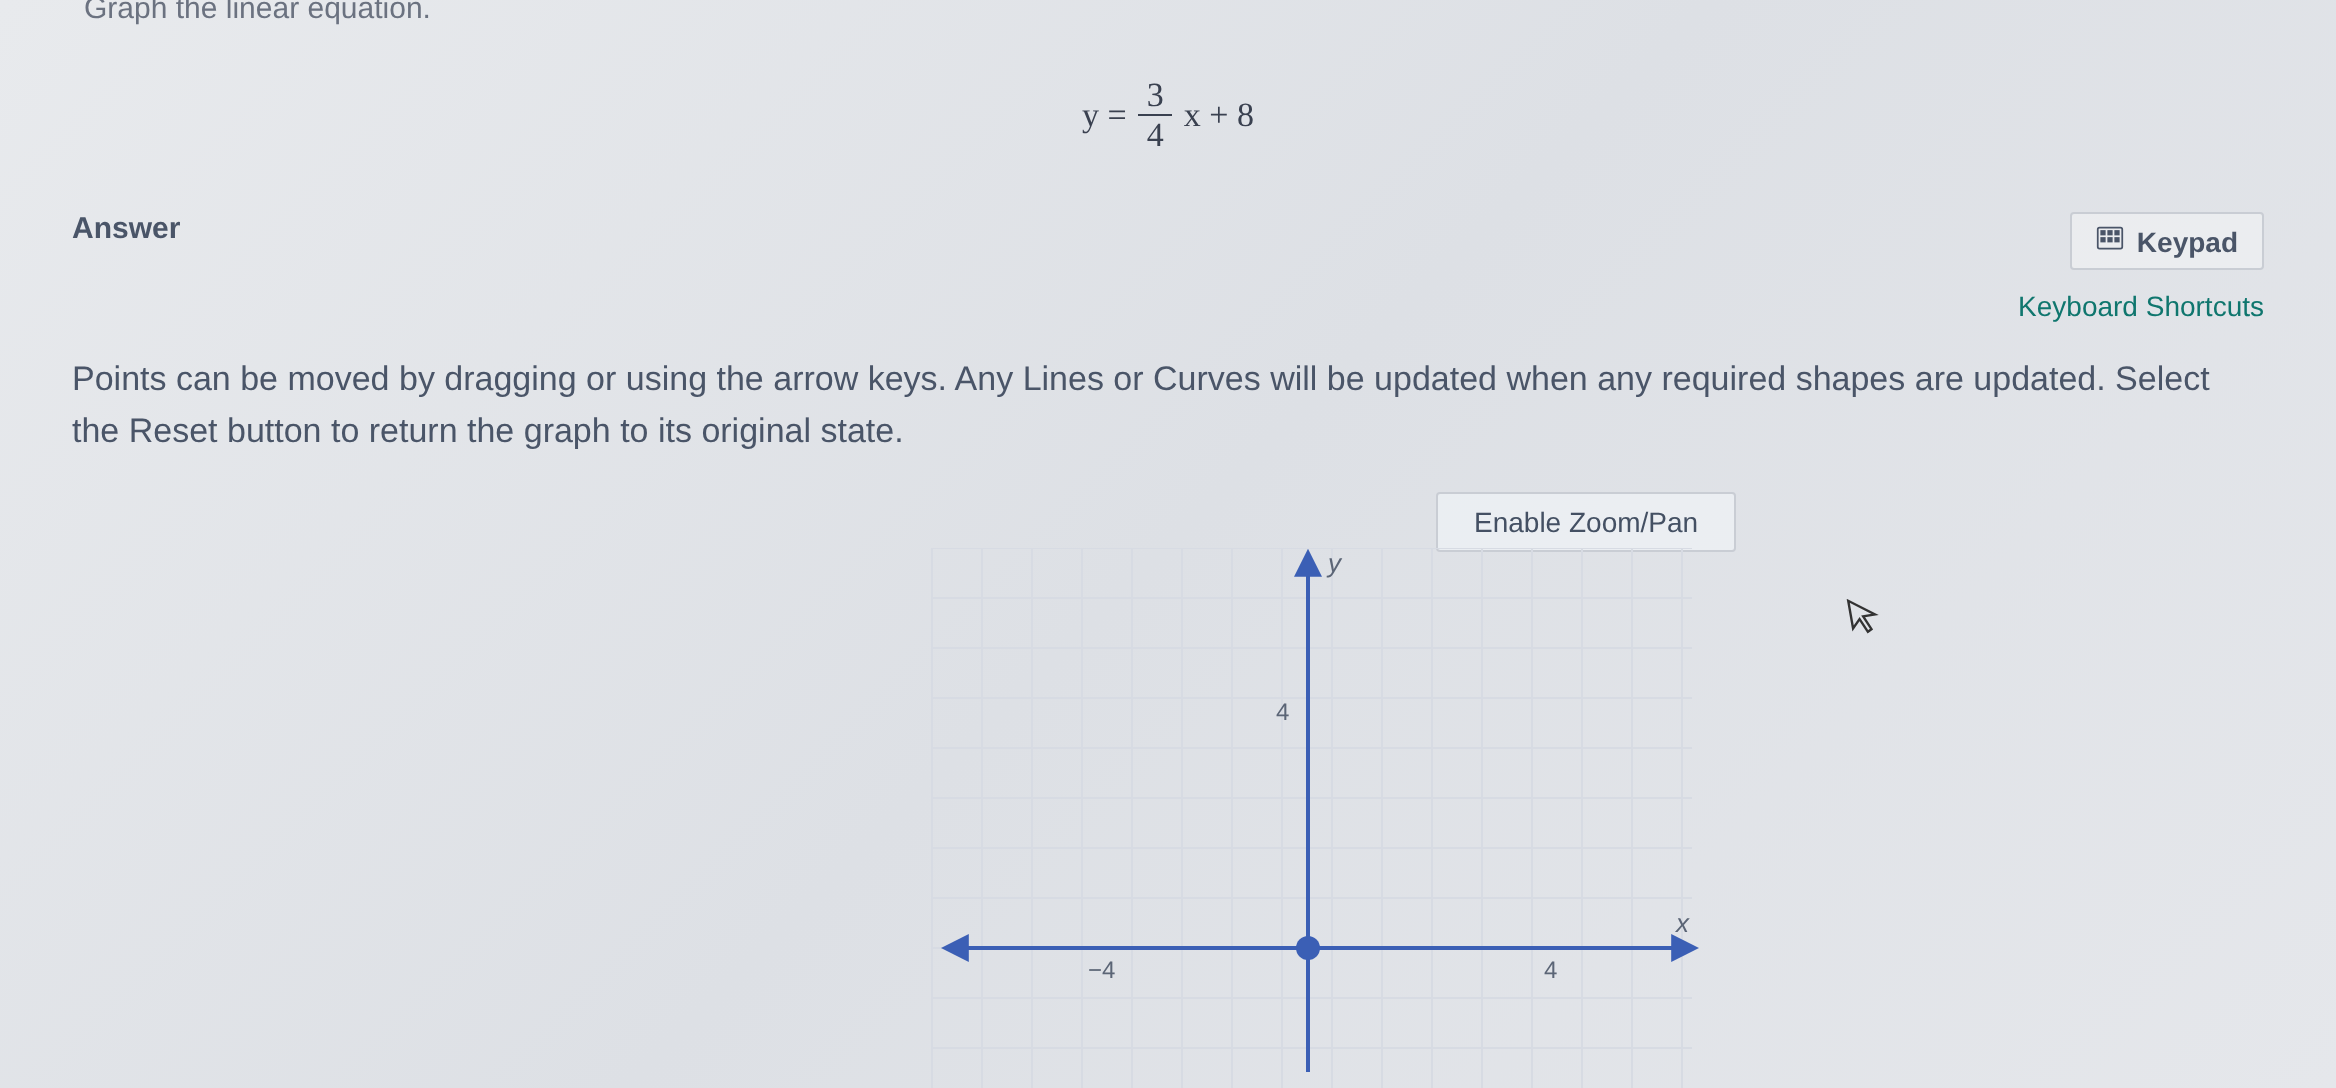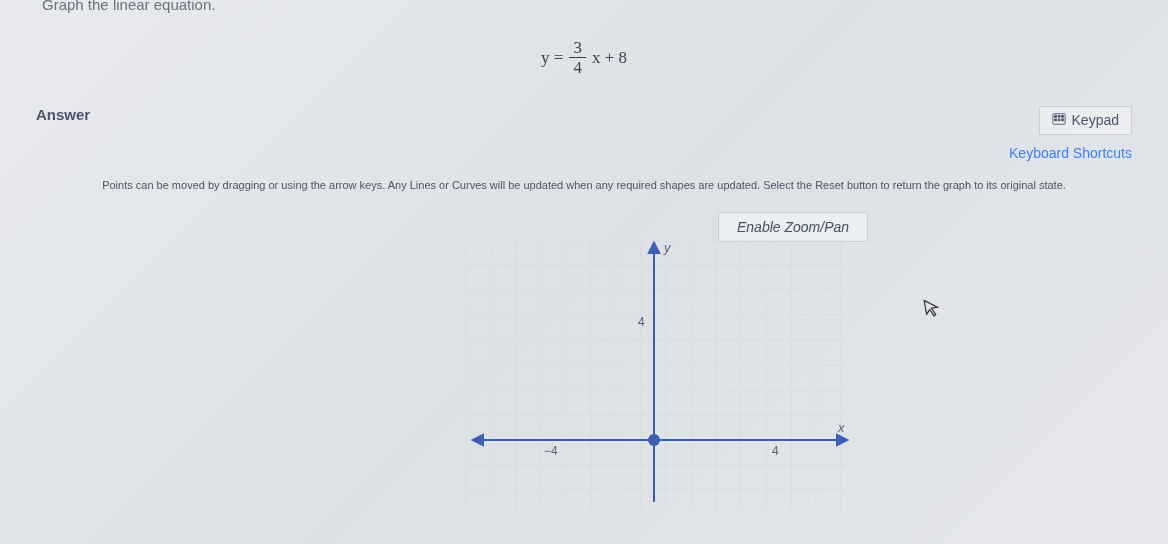--- a/index.html
+++ b/index.html
@@ -33,61 +33,60 @@
     .answer-row {
       display: flex;
       justify-content: space-between;
       align-items: flex-start;
       margin-top: 26px;
     }
     .answer-label { font-weight: 700; color: #4a5568; font-size: 15px; }
     .right-tools { text-align: right; }
     .keypad-btn {
       display: inline-flex;
-      align-items: flex-start;
+      align-items: flex-end;
       gap: 6px;
       background: rgba(255,255,255,0.35);
       border: 1px solid #c9cdd4;
       padding: 5px 12px;
       font-size: 14px;
       color: #4a5568;
       cursor: pointer;
       border-radius: 2px;
+      font-weight: bold;
     }
     .keypad-btn svg { width: 14px; height: 14px; }
     .kb-shortcuts {
-      color: #3b82f6;
+      color: #0f766e;
       font-size: 14px;
       margin-top: 10px;
       cursor: pointer;
     }
     .instructions {
       color: #4a5568;
-      font-size: 11px;
+      font-size: 17px;
       line-height: 1.5;
       margin-top: 16px;
-      text-align: center;
     }
     .graph-area {
       position: relative;
       margin-top: 18px;
       height: 300px;
     }
     .zoom-btn {
       position: absolute;
       top: 0;
       left: 682px;
       background: rgba(240,243,247,0.7);
       border: 1px solid #c9cdd4;
       color: #445063;
       font-size: 14px;
       padding: 6px 18px;
       cursor: pointer;
       border-radius: 2px;
-      font-style: italic;
     }
     .graph-svg {
       position: absolute;
       left: 400px;
       top: 28px;
     }
     .cursor {
       position: absolute;
       top: 298px;
       left: 925px;

